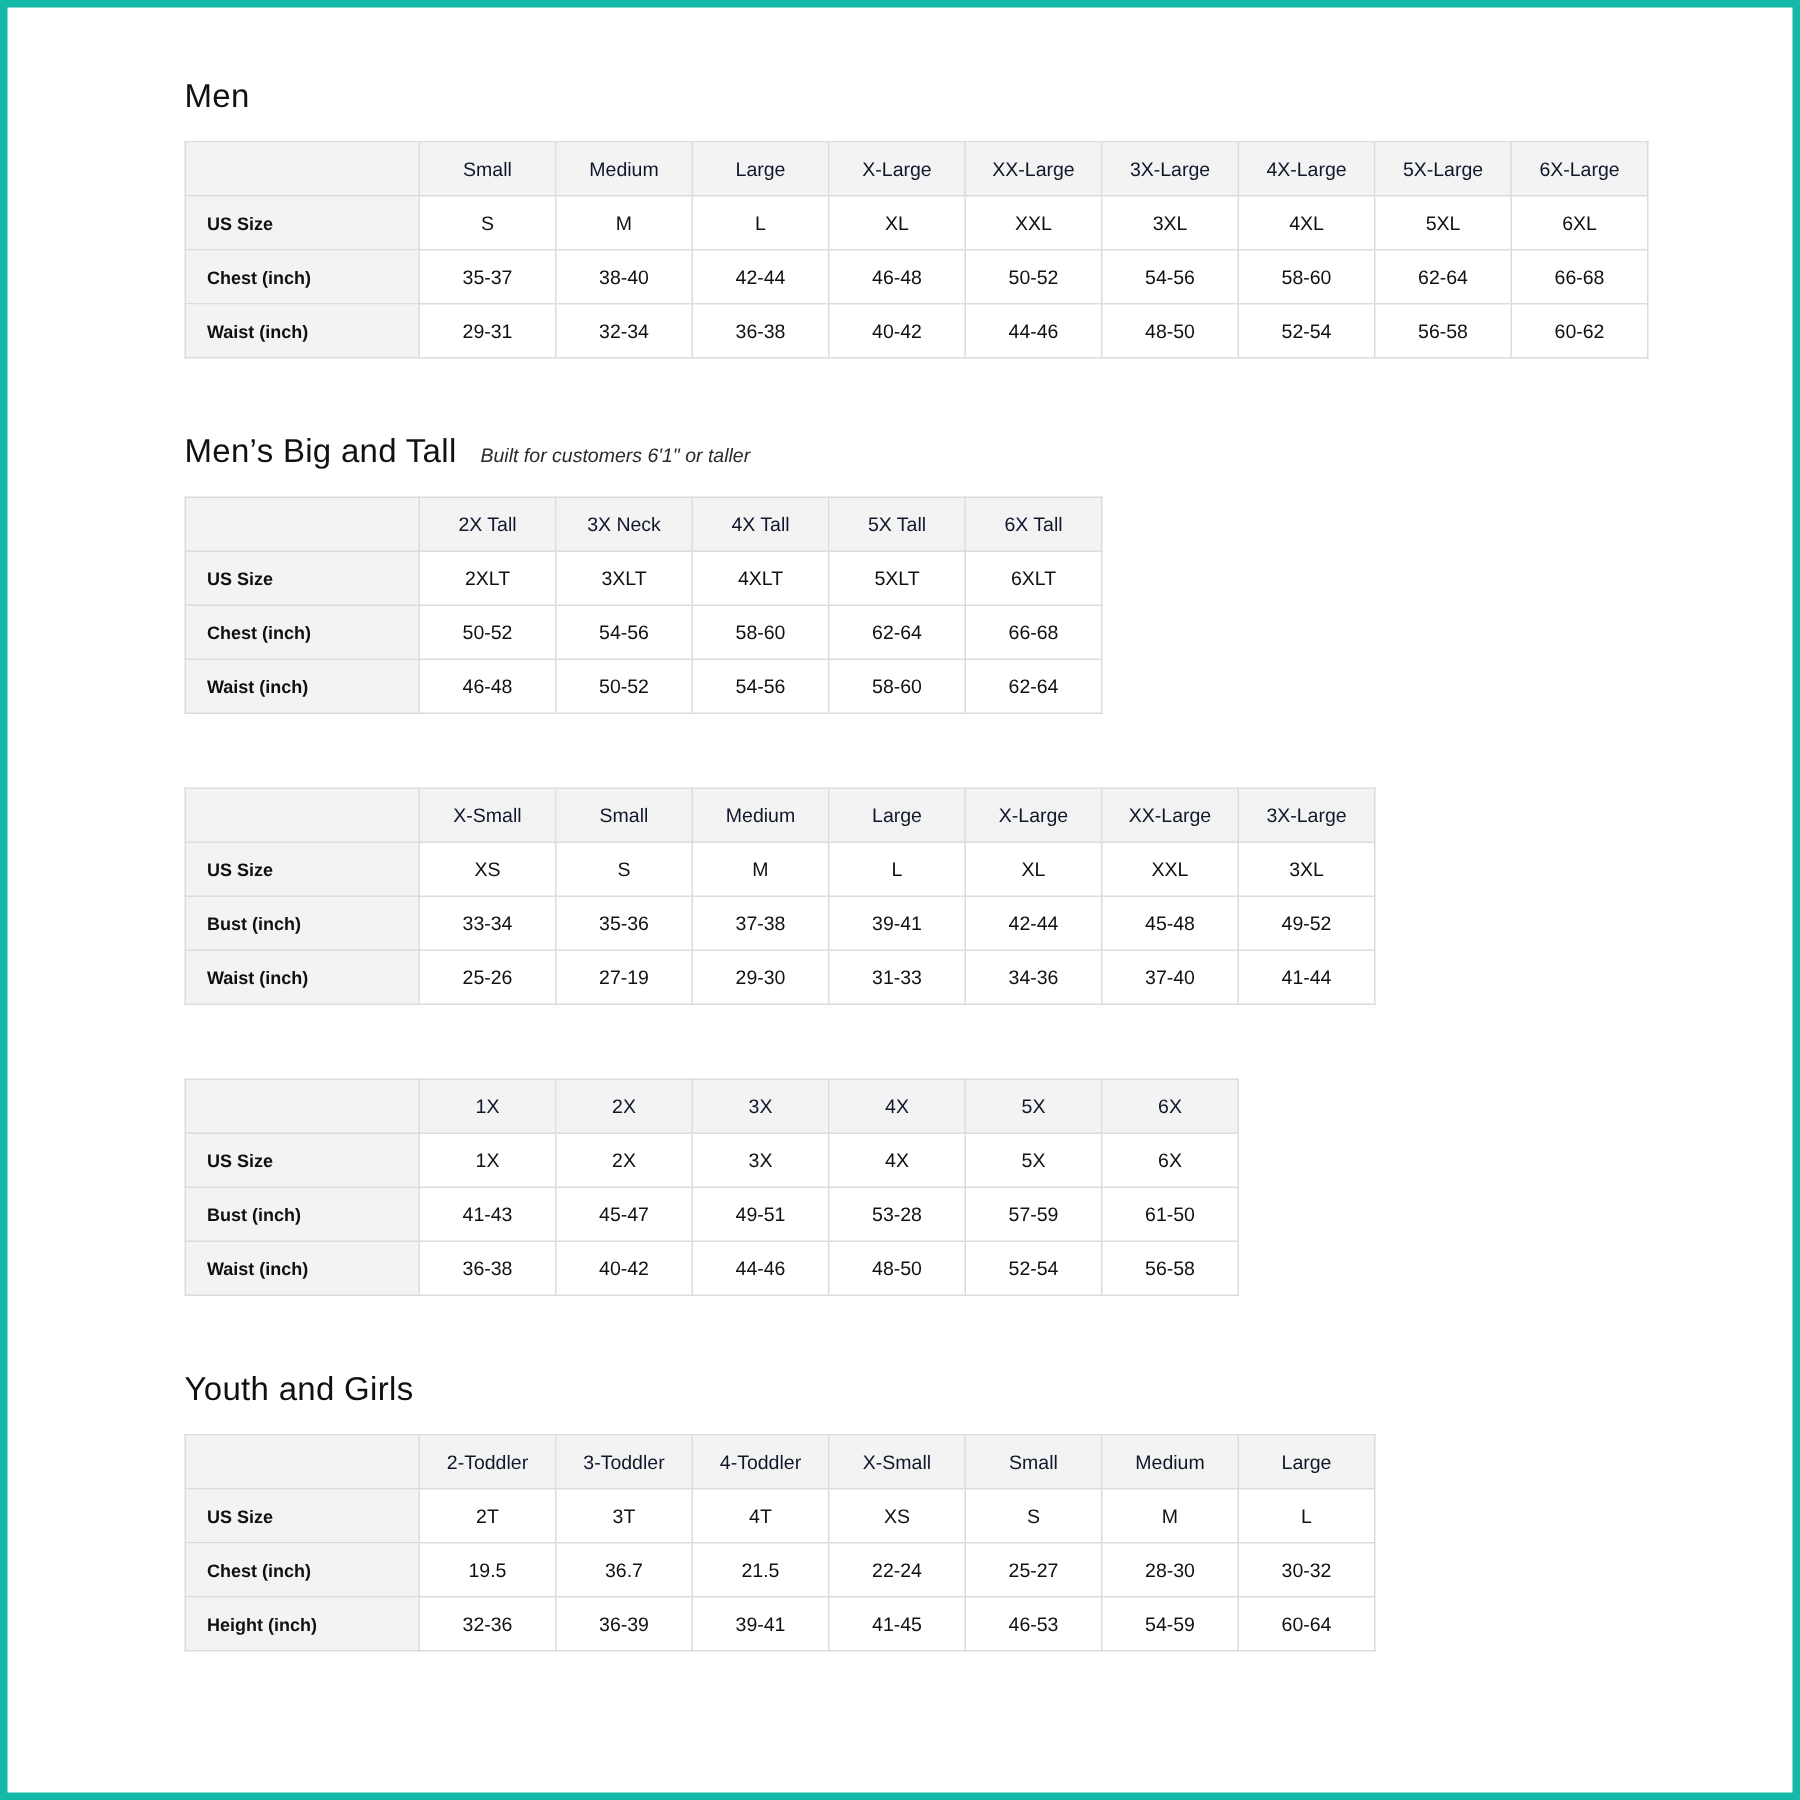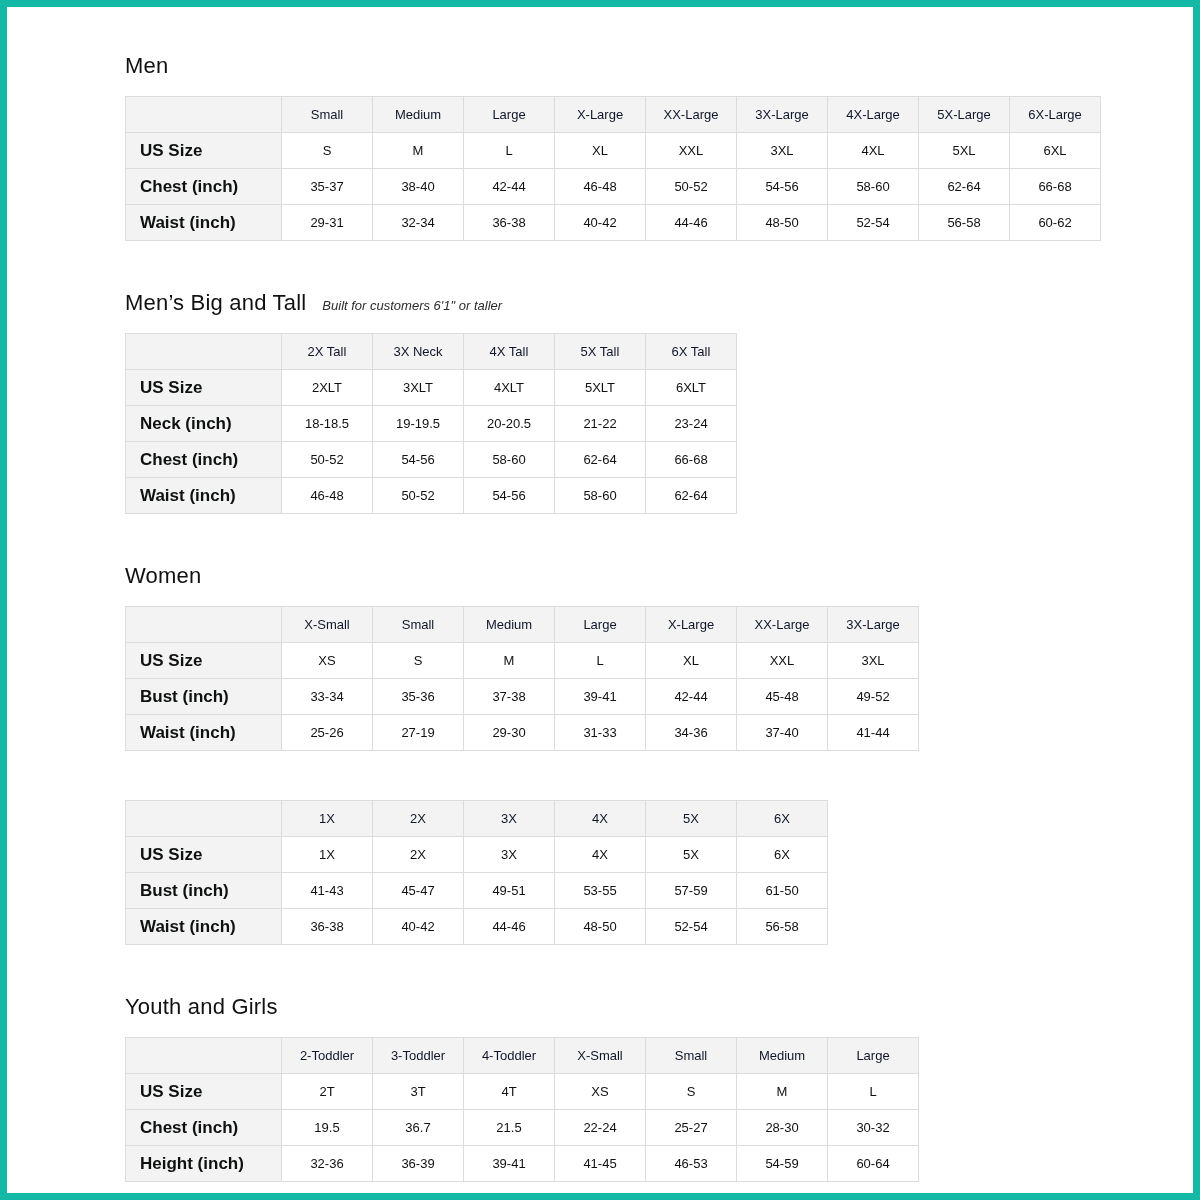--- a/index.html
+++ b/index.html
@@ -6,21 +6,21 @@
   html, body { width: 1200px; height: 1200px; }
   body {
     background: #ffffff;
     font-family: "Liberation Sans", sans-serif;
     color: #0f1111;
     overflow: hidden;
   }
   .page {
     width: 1200px;
     height: 1200px;
-    border: 7px solid #14b8a6;
+    border: 5px solid #14b8a6;
     padding: 46px 40px 0 118px;
   }
   .chart-section { margin-bottom: 49px; }
   .section-header {
     display: flex;
     align-items: baseline;
     gap: 16px;
     margin-bottom: 17px;
   }
   .section-title {
@@ -52,21 +52,21 @@
   .size-table thead th {
     background: #f3f3f3;
     font-weight: 400;
     color: #0f172a;
   }
   .size-table tbody th {
     background: #f3f3f3;
     font-weight: 700;
     text-align: left;
     padding-left: 14px;
-    font-size: 17px;
+    font-size: 12px;
   }
   .size-table tbody td { background: #ffffff; color: #111111; }
 </style>
 </head>
 <body>
 
 <div class="page">
 
   <section class="chart-section">
     <div class="section-header">
@@ -147,51 +147,40 @@
         <tbody>
           <tr>
             <th>US Size</th>
             <td>2XLT</td>
             <td>3XLT</td>
             <td>4XLT</td>
             <td>5XLT</td>
             <td>6XLT</td>
           </tr>
           <tr>
-            <th>Neck (inch)</th>
-            <td>18-18.5</td>
-            <td>19-19.5</td>
-            <td>20-20.5</td>
-            <td>21-22</td>
-            <td>23-24</td>
-          </tr>
-          <tr>
             <th>Chest (inch)</th>
             <td>50-52</td>
             <td>54-56</td>
             <td>58-60</td>
             <td>62-64</td>
             <td>66-68</td>
           </tr>
           <tr>
             <th>Waist (inch)</th>
             <td>46-48</td>
             <td>50-52</td>
             <td>54-56</td>
             <td>58-60</td>
             <td>62-64</td>
           </tr>
         </tbody>
       </table>
   </section>
 
   <section class="chart-section">
-    <div class="section-header">
-      <h2 class="section-title">Women</h2>
-    </div>
     <table class="size-table">
         <thead>
           <tr>
             <th></th>
             <th>X-Small</th>
             <th>Small</th>
             <th>Medium</th>
             <th>Large</th>
             <th>X-Large</th>
             <th>XX-Large</th>
@@ -254,21 +243,21 @@
             <td>3X</td>
             <td>4X</td>
             <td>5X</td>
             <td>6X</td>
           </tr>
           <tr>
             <th>Bust (inch)</th>
             <td>41-43</td>
             <td>45-47</td>
             <td>49-51</td>
-            <td>53-55</td>
+            <td>53-28</td>
             <td>57-59</td>
             <td>61-50</td>
           </tr>
           <tr>
             <th>Waist (inch)</th>
             <td>36-38</td>
             <td>40-42</td>
             <td>44-46</td>
             <td>48-50</td>
             <td>52-54</td>

